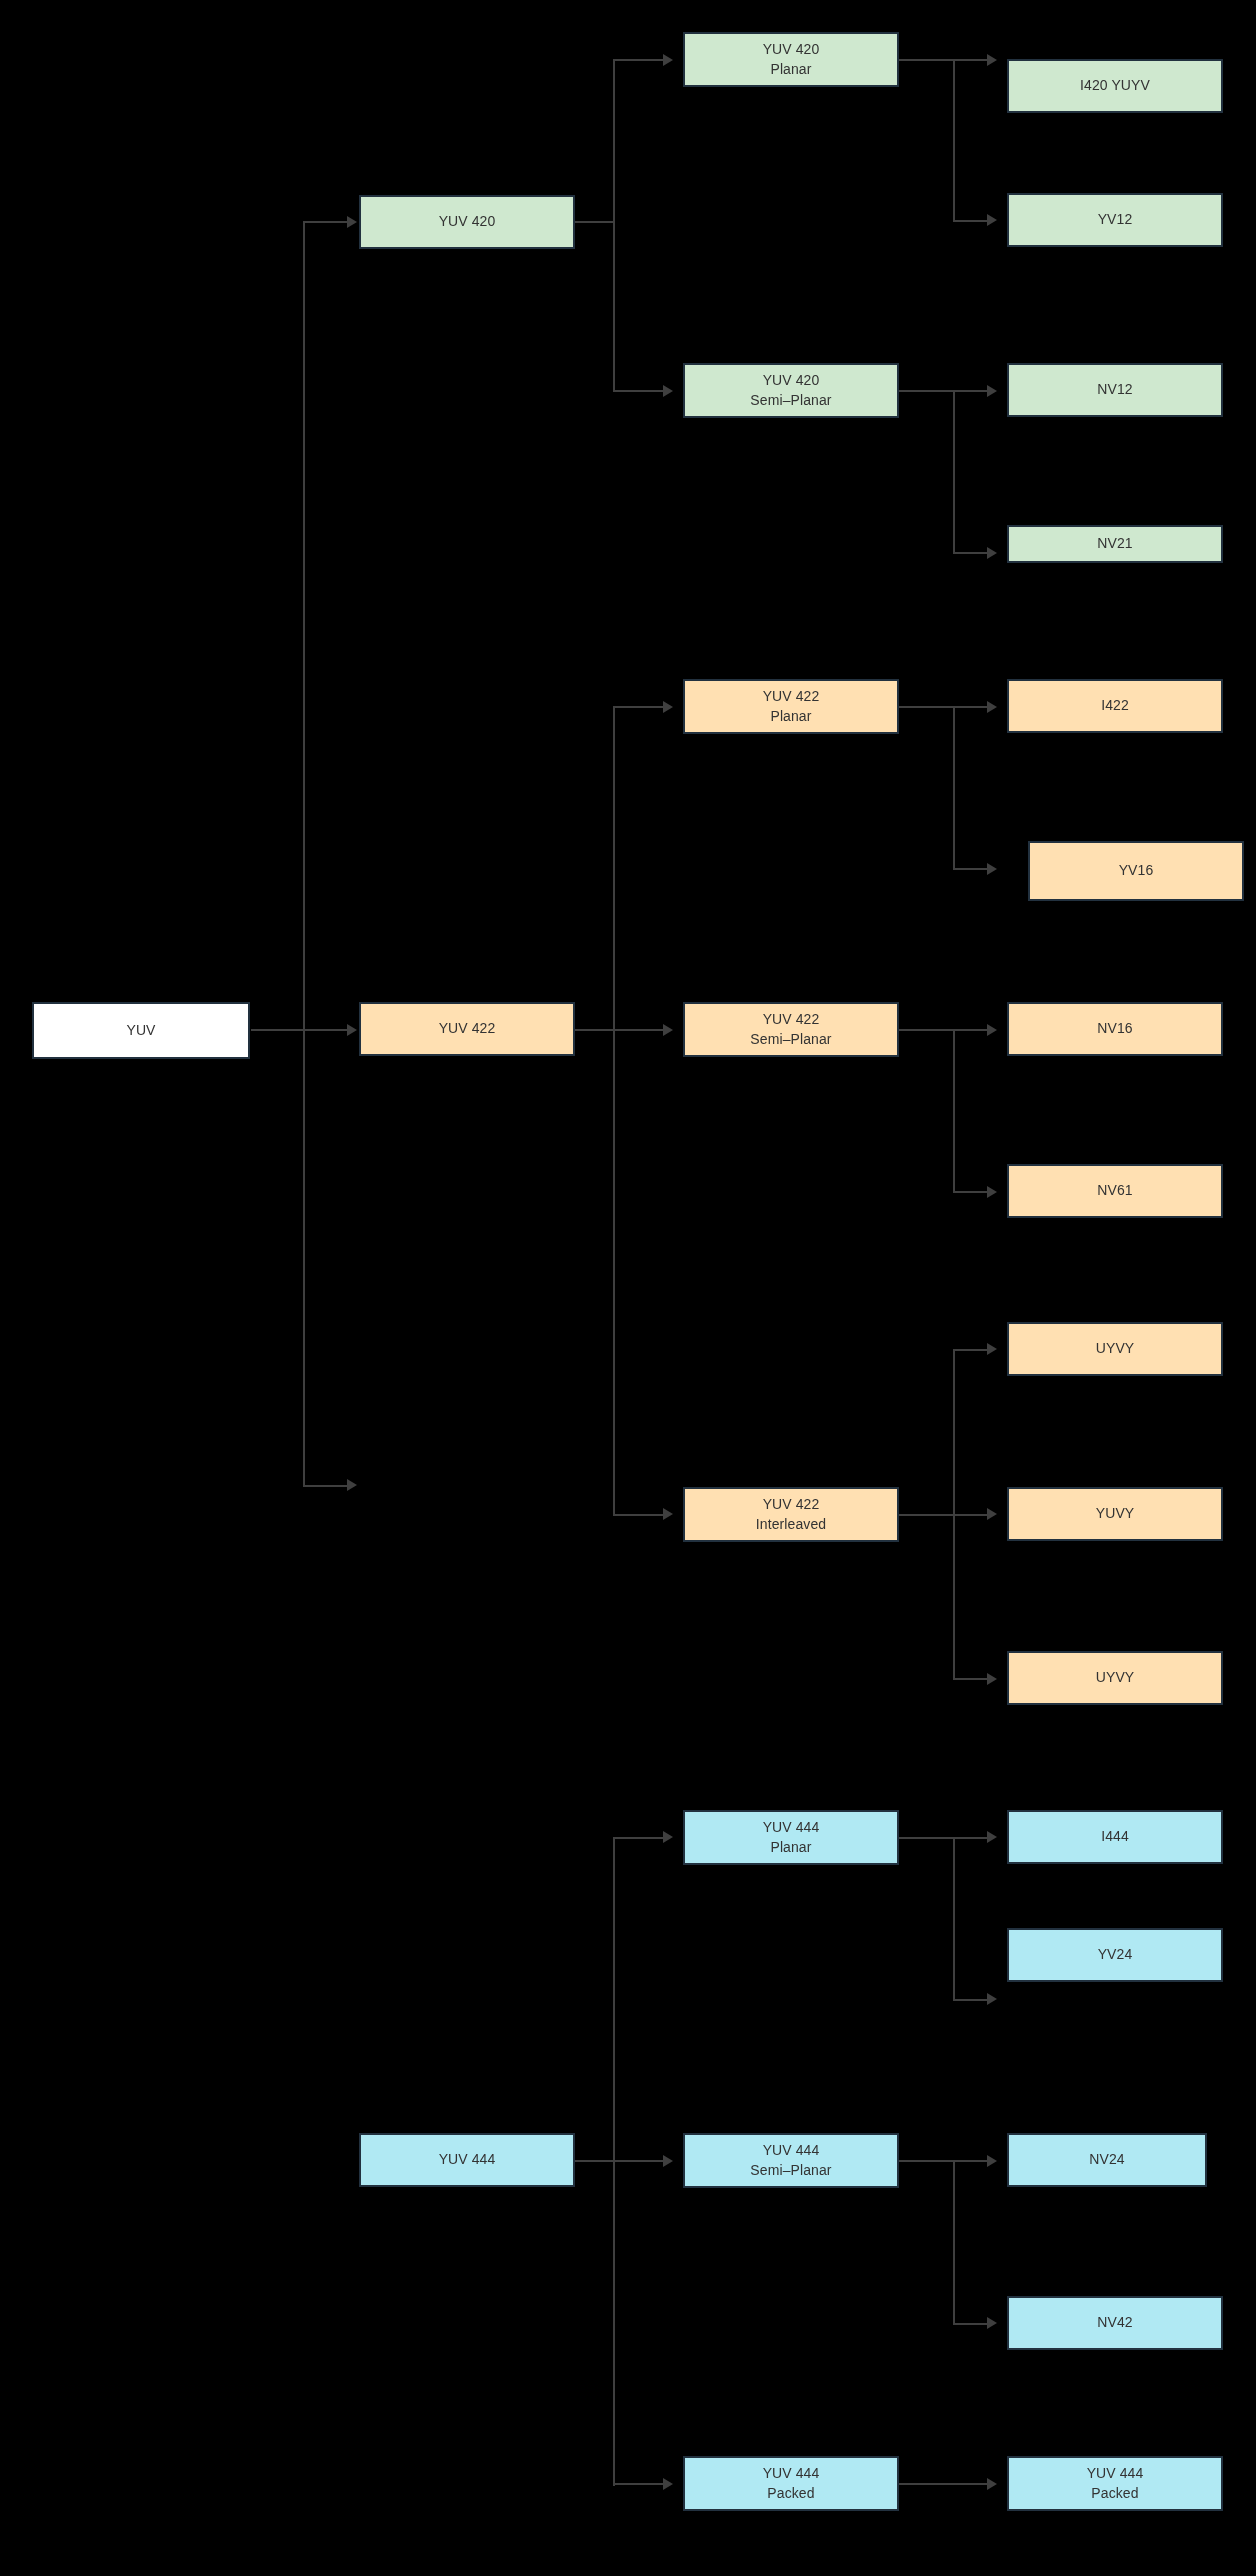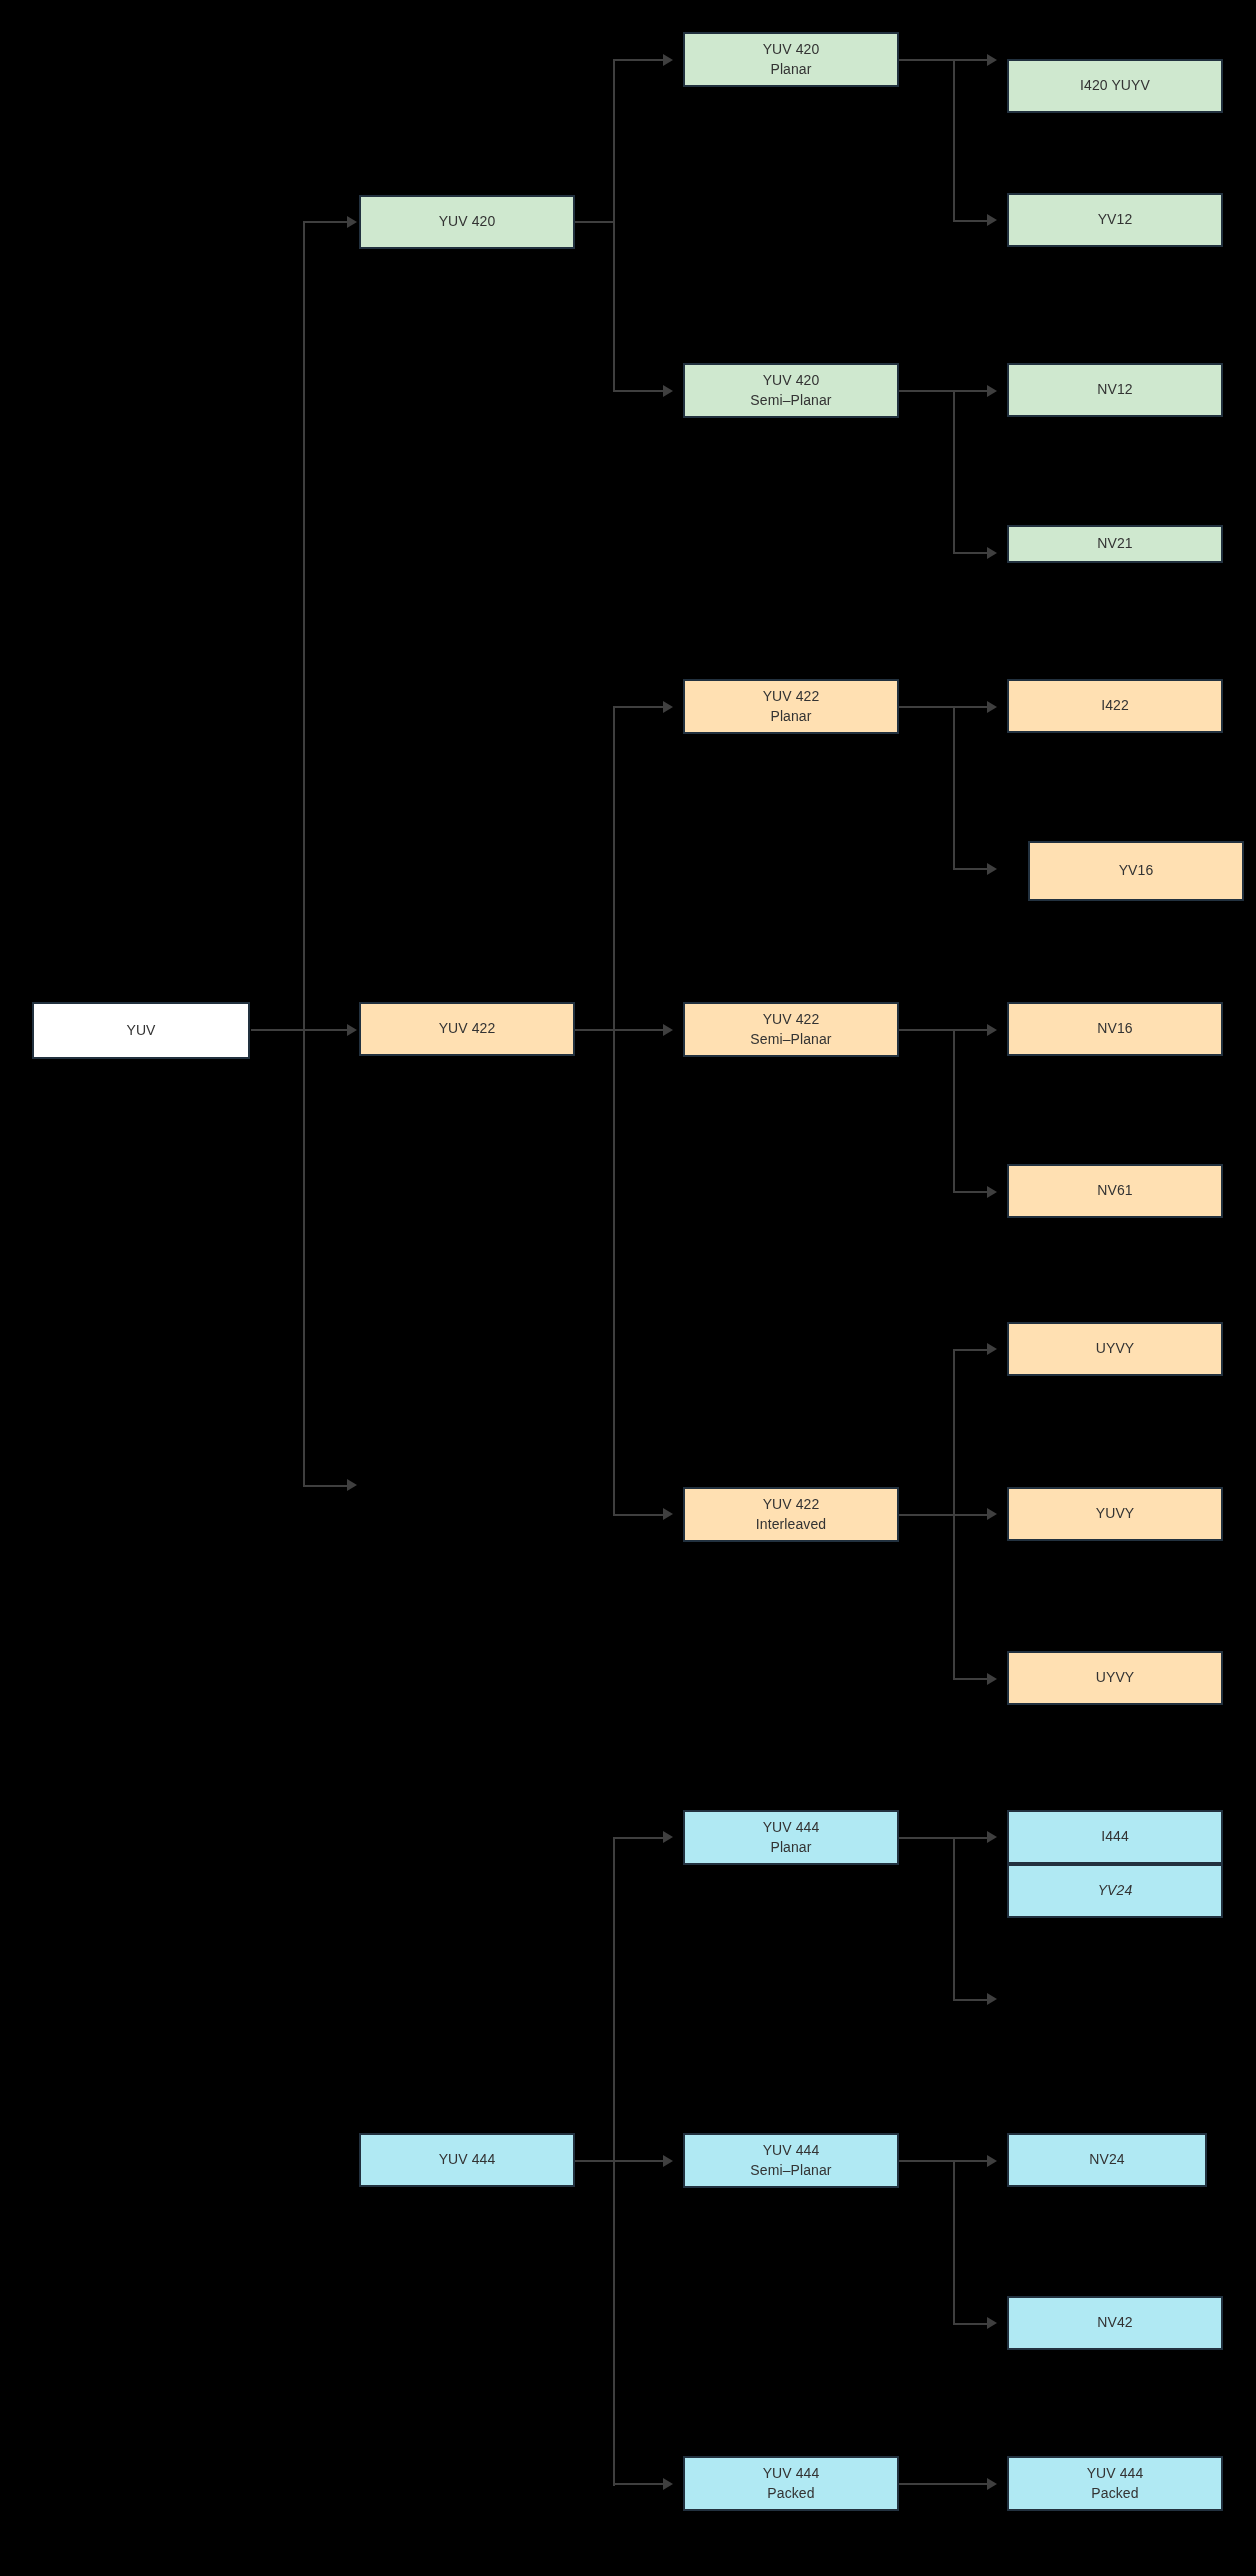--- a/index.html
+++ b/index.html
@@ -231,21 +231,21 @@
 
   <div class="node" style="left:683px; top:2456px; width:216px; height:55px; background:#B0E9F3;">
     <span class="l1">YUV 444</span>
     <span class="l2">Packed</span>
   </div>
 
   <div class="node" style="left:1007px; top:1810px; width:216px; height:54px; background:#B0E9F3;">
     <span class="l1">I444</span>
   </div>
 
-  <div class="node" style="left:1007px; top:1864px; width:216px; height:54px; background:#B0E9F3;font-style:italic;">
+  <div class="node" style="left:1007px; top:1928px; width:216px; height:54px; background:#B0E9F3;">
     <span class="l1">YV24</span>
   </div>
 
   <div class="node" style="left:1007px; top:2133px; width:200px; height:54px; background:#B0E9F3;">
     <span class="l1">NV24</span>
   </div>
 
   <div class="node" style="left:1007px; top:2296px; width:216px; height:54px; background:#B0E9F3;">
     <span class="l1">NV42</span>
   </div>

